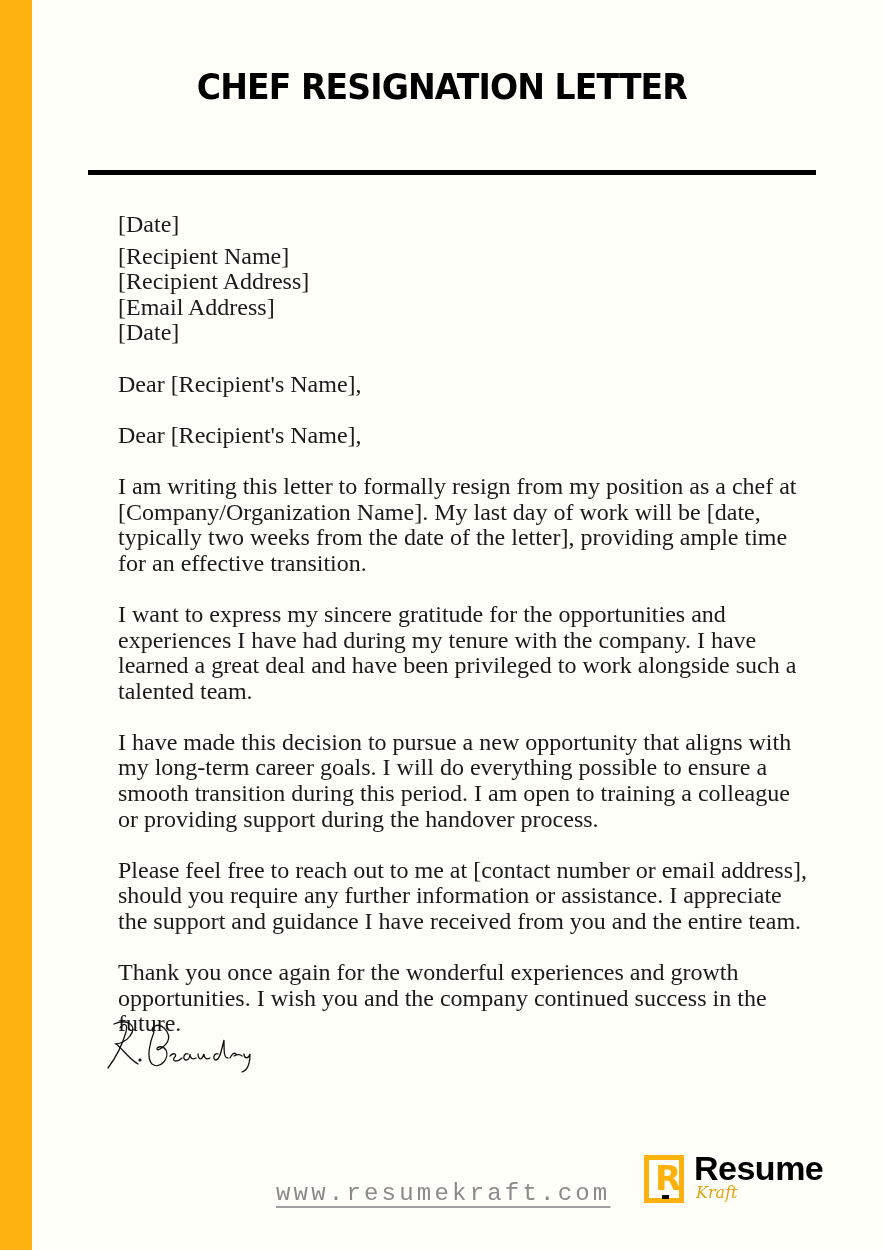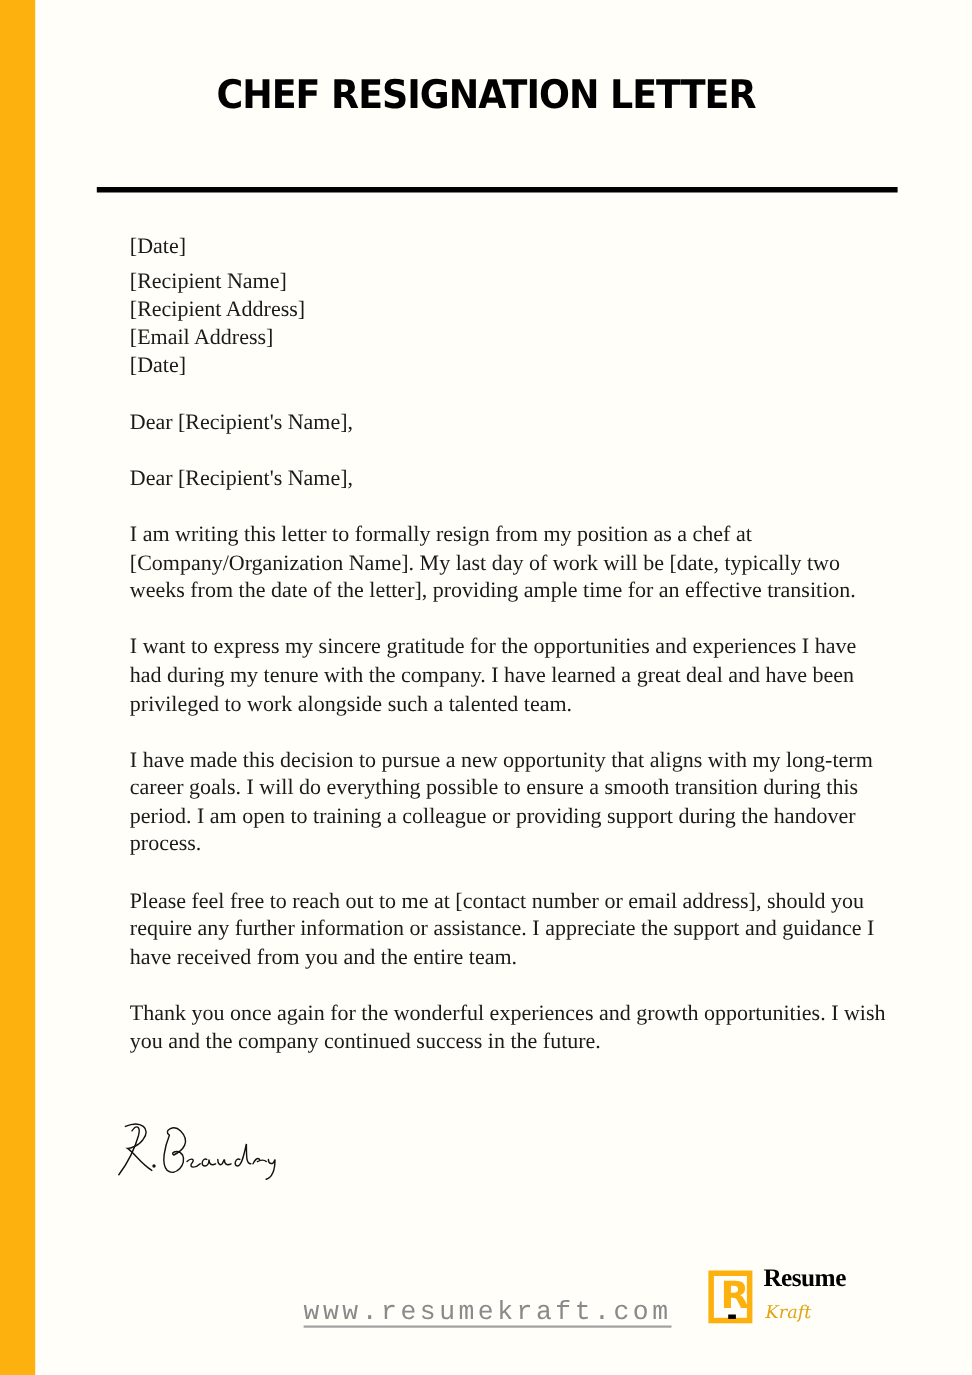--- a/index.html
+++ b/index.html
@@ -10,36 +10,36 @@
       color: #1a1a1a;
     }
     .side-bar { position: absolute; left: 0; top: 0; width: 32px; height: 1250px; background: #fdb10e; }
     .title {
       position: absolute; left: 0; width: 884px; top: 66px; text-align: center;
       font-family: "DejaVu Sans", "Liberation Sans", sans-serif; font-weight: bold;
       font-size: 36px; letter-spacing: -1px; color: #000;
       transform: scaleX(0.92); transform-origin: 440px 0;
     }
     .title-rule { position: absolute; left: 88px; top: 170px; width: 728px; height: 5px; background: #000; }
-    .letter { position: absolute; left: 118px; top: 212px; width: 690px; font-size: 20px; line-height: 25.6px; }
+    .letter { position: absolute; left: 118px; top: 212px; width: 690px; font-size: 24px; line-height: 25.6px; }
     .letter p { margin: 0; }
     .date-top { margin-bottom: 6px !important; }
     .block { margin-bottom: 25.6px !important; }
     .signature { position: absolute; left: 104px; top: 1018px; width: 170px; height: 56px; }
     .footer-url {
       position: absolute; left: 276px; top: 1180px;
       font-family: Liberation Mono, monospace; font-size: 24px;
       letter-spacing: 3.2px; color: #8a8a8a;
       text-decoration: underline; text-decoration-color: #a0a0a0; text-underline-offset: 6px;
     }
     .logo { position: absolute; left: 642px; top: 1153px; width: 190px; height: 56px; }
     .logo-box { position: absolute; left: 2px; top: 2px; width: 40px; height: 48px; border: 5px solid #fdb10e; box-sizing: border-box; background: #fffef8; }
     .logo-r { position: absolute; left: 6px; top: -2px; font-family: "DejaVu Sans", sans-serif; font-weight: bold; font-size: 34px; color: #fdb10e; }
     .logo-dot { position: absolute; left: 13px; top: 35px; width: 7px; height: 4px; background: #000; }
-    .logo-resume { position: absolute; left: 52px; top: -4px; font-family: Liberation Serif, serif; font-weight: bold; font-size: 23px; color: #000; letter-spacing: -0.5px; }
+    .logo-resume { position: absolute; left: 52px; top: -4px; font-family: Liberation Sans, sans-serif; font-weight: bold; font-size: 34px; color: #000; letter-spacing: -0.5px; }
     .logo-kraft { position: absolute; left: 54px; top: 30px; font-family: "DejaVu Serif", serif; font-style: italic; font-size: 16px; color: #e0a410; }
   </style>
 </head>
 <body>
 
 <div class="side-bar"></div>
 
 <h1 class="title" style="margin:0;">CHEF RESIGNATION LETTER</h1>
 <div class="title-rule"></div>
 

